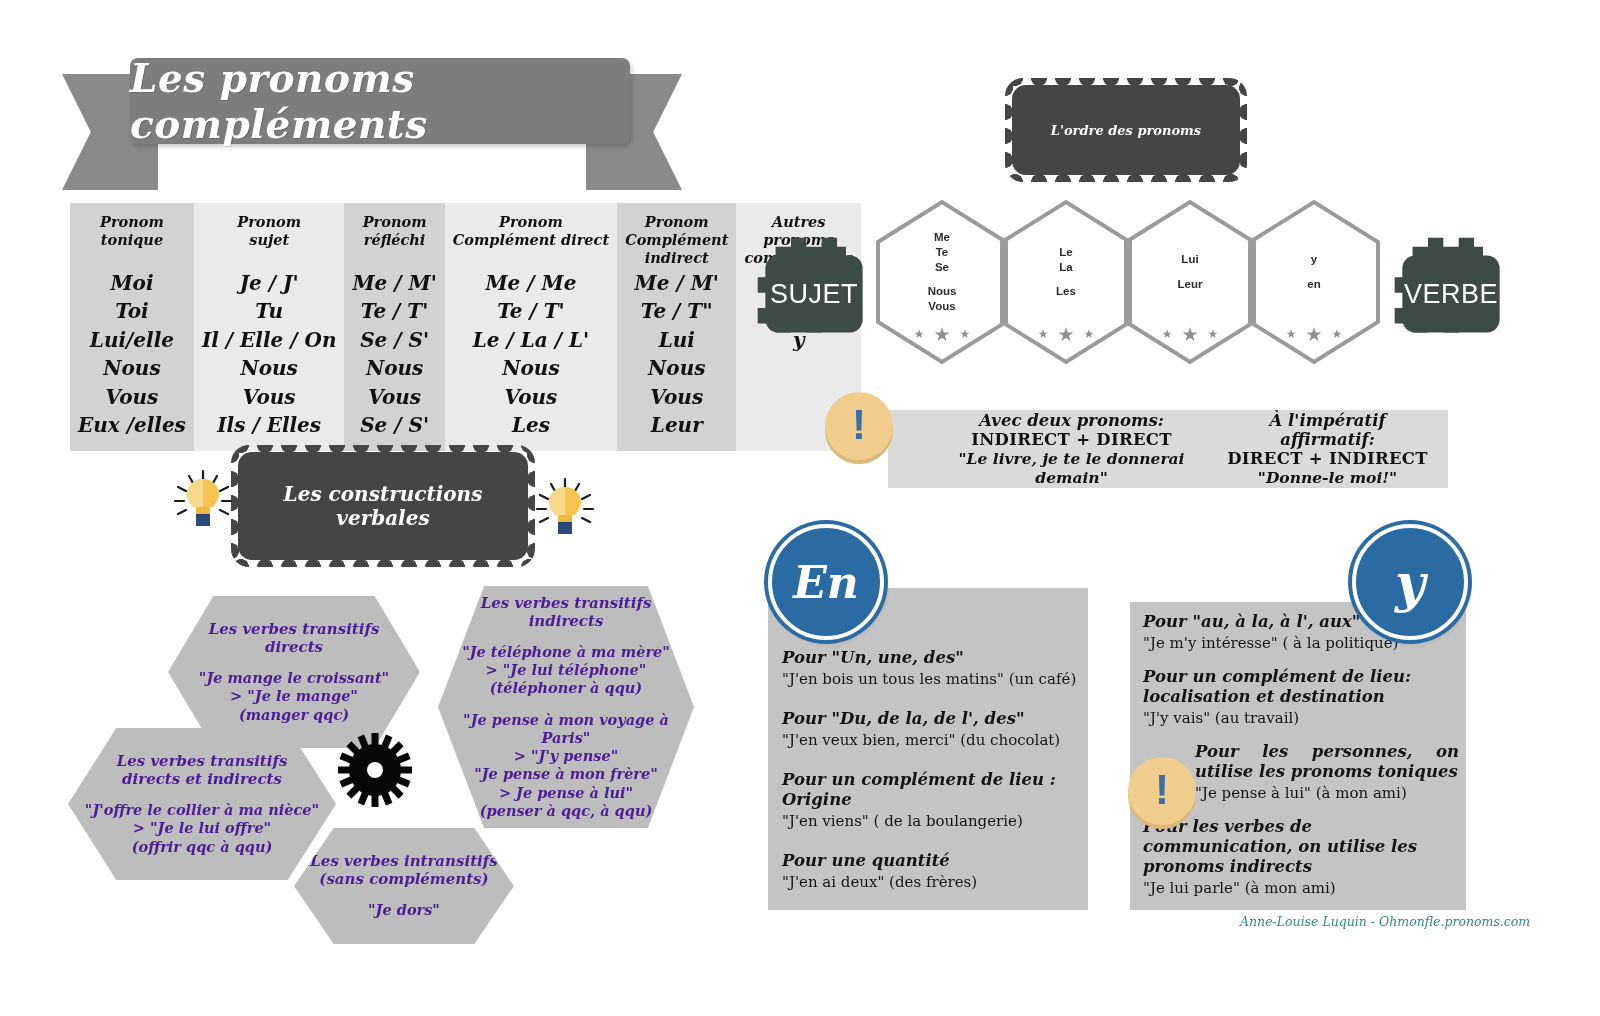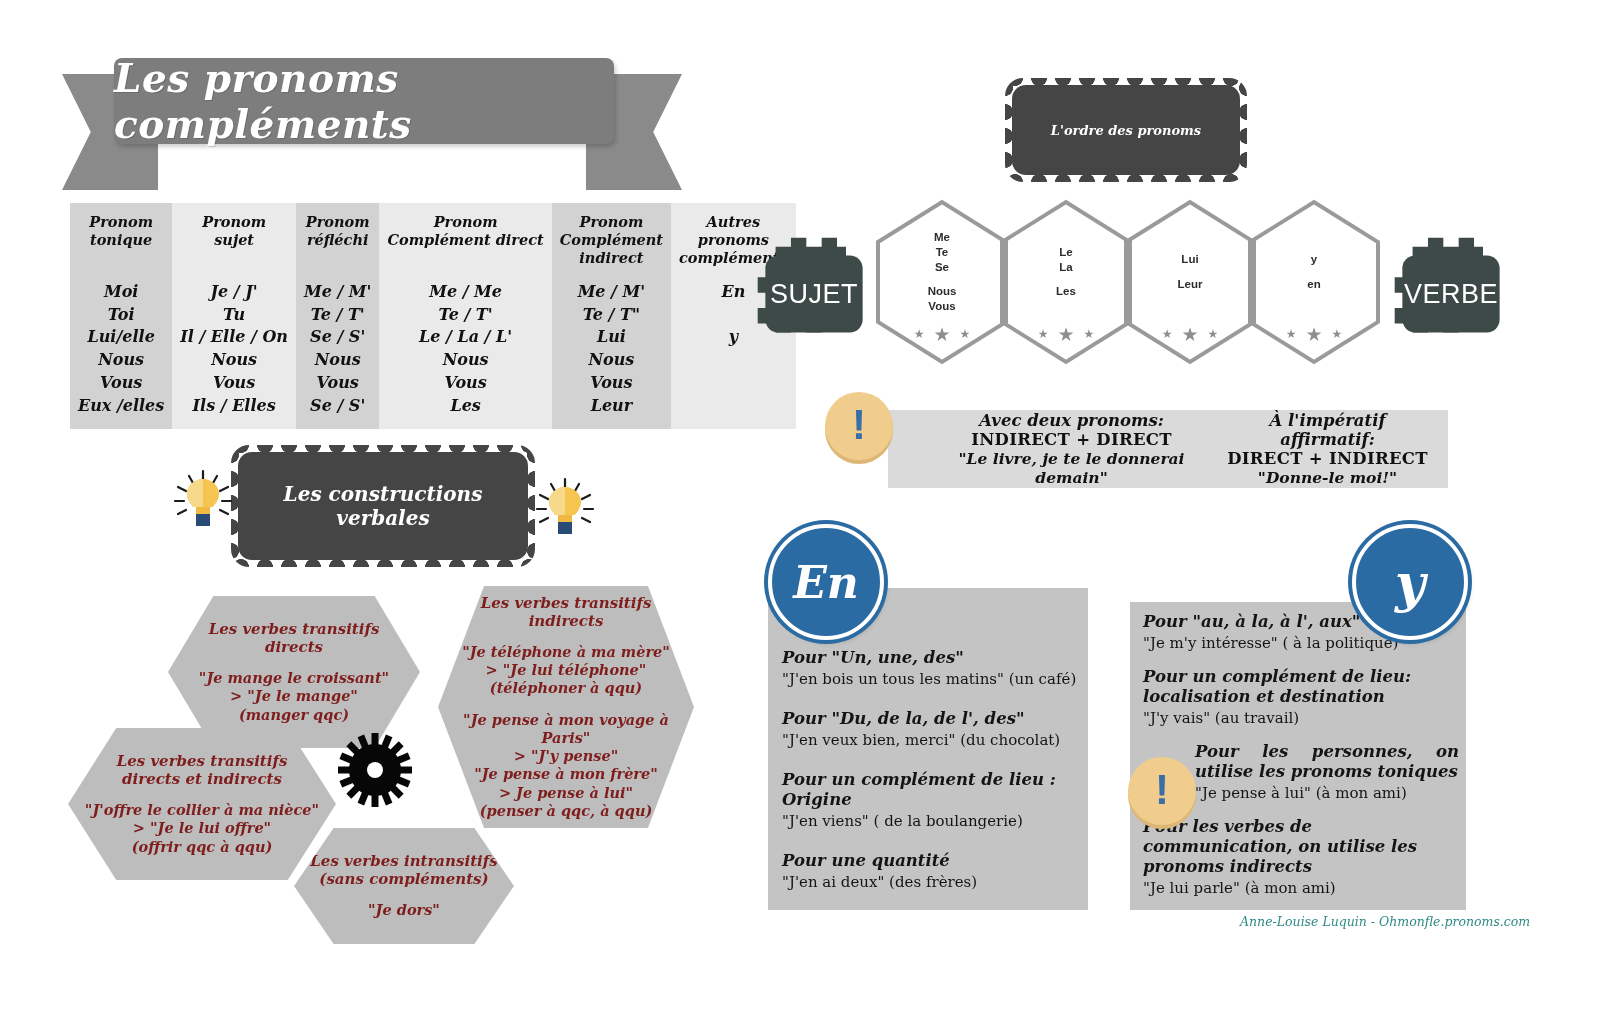--- a/index.html
+++ b/index.html
@@ -12,21 +12,21 @@
   #page { position: relative; width: 1600px; height: 1016px; }
 
   
   .ribbon-wrap { position: absolute; left: 62px; top: 58px; width: 620px; height: 135px; }
   .ribbon-tail-l, .ribbon-tail-r {
     position: absolute; background: #8a8a8a; top: 16px; width: 96px; height: 116px;
   }
   .ribbon-tail-l { left: 0; clip-path: polygon(0 0, 100% 0, 100% 100%, 0 100%, 30% 50%); }
   .ribbon-tail-r { right: 0; clip-path: polygon(0 0, 100% 0, 70% 50%, 100% 100%, 0 100%); }
   .ribbon-main {
-    position: absolute; left: 52px; top: 0; width: 500px; height: 86px;
+    position: absolute; left: 68px; top: 0; width: 500px; height: 86px;
     background: #7d7d7d; border-radius: 8px;
     display: flex; align-items: center; justify-content: center;
     box-shadow: 2px 3px 4px rgba(0,0,0,0.18);
   }
   .ribbon-main span {
     color: #fff; font-family: "DejaVu Serif", serif; font-style: italic;
     font-weight: bold; font-size: 39px; letter-spacing: 0.5px;
     text-shadow: 1px 1px 0 rgba(0,0,0,0.15);
   }
 
@@ -35,21 +35,21 @@
   .pcol {
     padding: 10px 8px 12px 8px;
     text-align: center;
     font-family: "DejaVu Serif", serif;
     font-style: italic; font-weight: bold;
     color: #111;
   }
   .pcol.dark { background: #d2d2d2; }
   .pcol.light { background: #eaeaea; }
   .pcol .ph { font-size: 14.5px; line-height: 1.25; min-height: 56px; }
-  .pcol .pv { font-size: 16px; line-height: 1.42; margin-top: 12px; }
+  .pcol .pv { font-size: 20px; line-height: 1.42; }
   .pcol .pv div { white-space: nowrap; }
 
   
   .scallop {
     background: #454545; color: #fff;
     display: flex; align-items: center; justify-content: center;
     font-family: "DejaVu Serif", serif; font-style: italic; font-weight: bold;
     text-align: center;
     border-radius: 14px;
     filter: drop-shadow(0 0 0 transparent);
@@ -166,21 +166,21 @@
     font-size: 12.5px; color: #2f8a86;
   }
 
   
   .vhex {
     position: absolute;
     background: #bdbdbd;
     clip-path: polygon(18% 0%, 82% 0%, 100% 50%, 82% 100%, 18% 100%, 0% 50%);
     display: flex; flex-direction: column; align-items: center; justify-content: center;
     text-align: center;
-    font-family: "DejaVu Serif", serif; font-weight: bold; font-style: italic; color: #7f1d1d;
+    font-family: "DejaVu Serif", serif; font-weight: bold; font-style: italic; color: #4c1d95;
     padding: 6px 10px;
   }
   .vhex .vh-title { font-size: 15px; line-height: 1.2; }
   .vhex .vh-body { font-size: 14.5px; line-height: 1.26; margin-top: 13px; }
   .vhex .vh-body2 { font-size: 14.5px; line-height: 1.26; margin-top: 13px; }
 
   #vhex-direct      { left: 168px; top: 596px; width: 252px; height: 152px; }
   #vhex-indirect    { left: 438px; top: 586px; width: 256px; height: 242px; }
   #vhex-dirind      { left: 68px; top: 728px; width: 268px; height: 152px; }
   #vhex-intrans     { left: 294px; top: 828px; width: 220px; height: 116px; }

